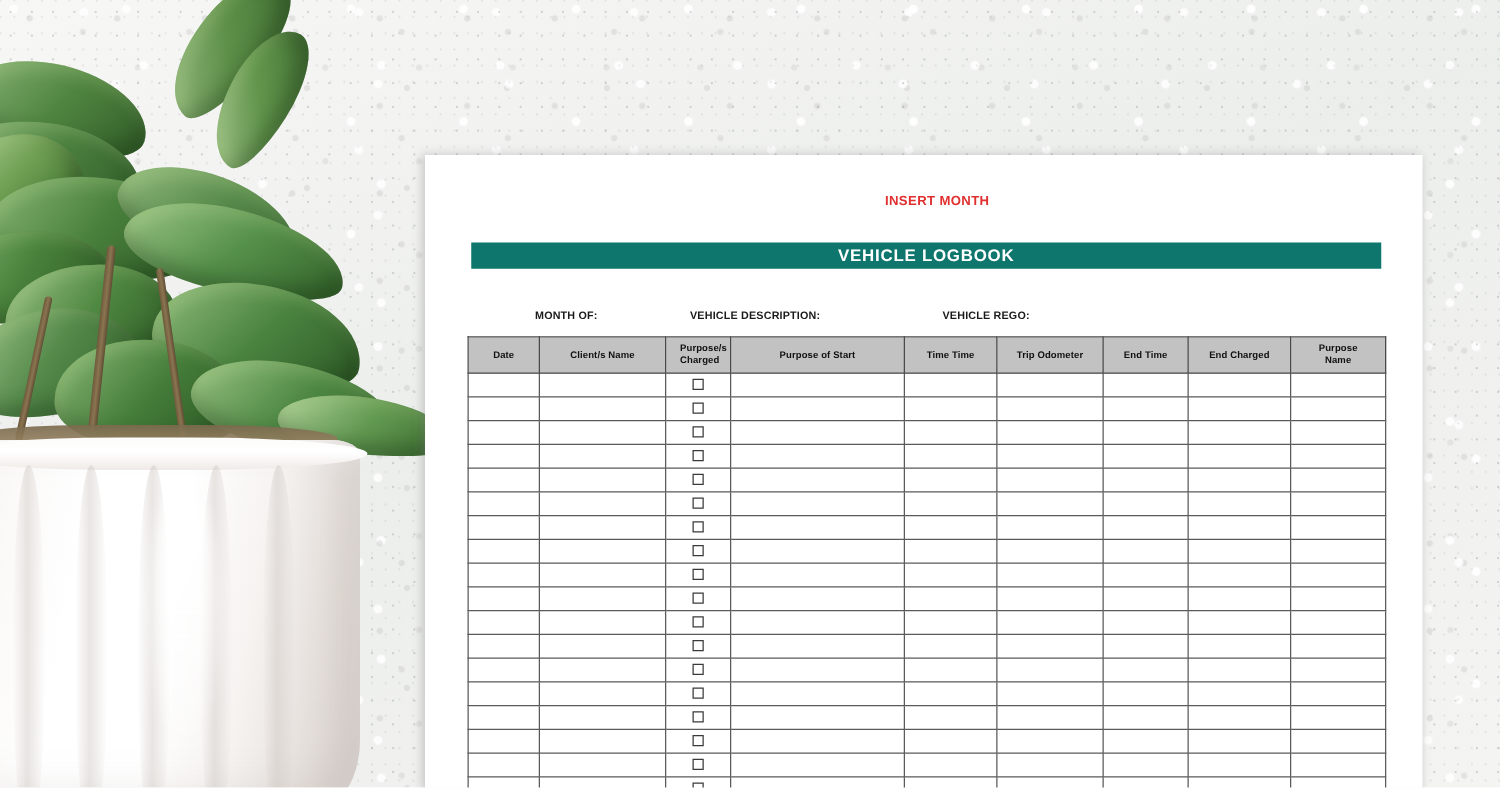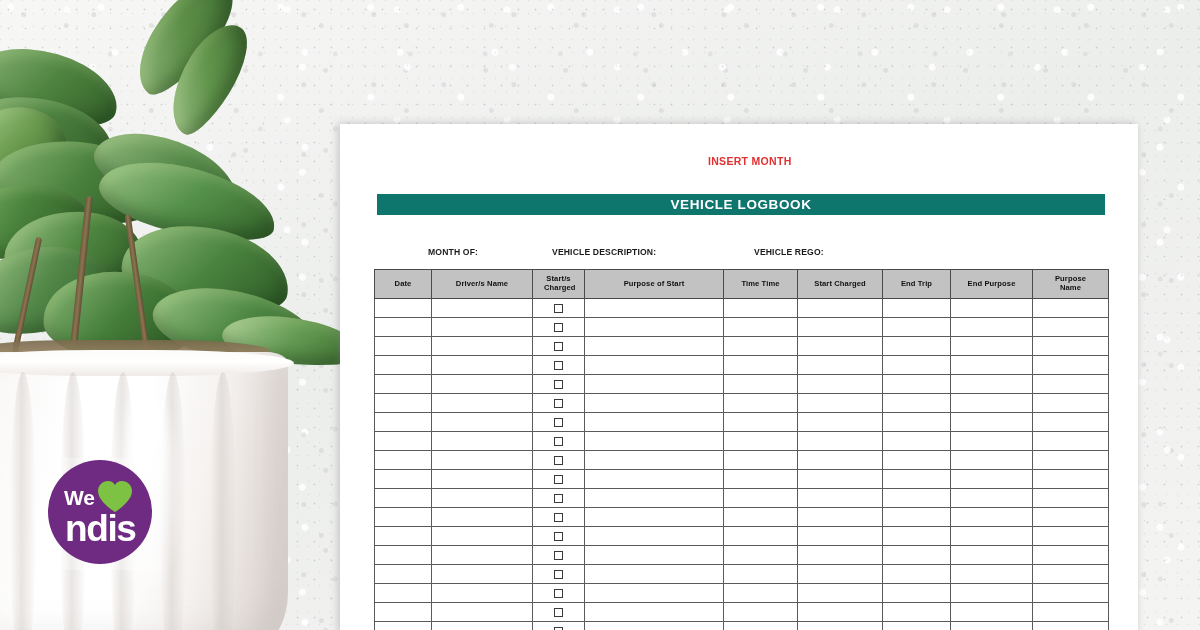--- a/index.html
+++ b/index.html
@@ -309,29 +309,20 @@
     <div class="pot"></div>
     <div class="pot-rim"></div>
     <div class="rib" style="left:10px;  top:372px;"></div>
     <div class="rib" style="left:60px;  top:372px;"></div>
     <div class="rib" style="left:110px; top:372px;"></div>
     <div class="rib" style="left:160px; top:372px;"></div>
     <div class="rib" style="left:210px; top:372px;"></div>
     <div class="pot-gloss"></div>
   </div>
 
-  <div id="ndis-badge">
-    <div class="badge-backing"></div>
-    <div class="badge-circle"></div>
-    <div class="badge-we">We</div>
-    <svg class="badge-heart" viewBox="0 0 36 33">
-      <path d="M18 32 C18 32 1 21.5 1 11.2 C1 5.4 5.4 1 11 1 C14.6 1 17 3 18 5.2 C19 3 21.4 1 25 1 C30.6 1 35 5.4 35 11.2 C35 21.5 18 32 18 32 Z" fill="#7dc242"></path>
-    </svg>
-    <div class="badge-ndis">ndis</div>
-  </div>
 </div>
 
 <div id="doc-page">
 
   <div class="insert-logo">INSERT MONTH</div>
 
   <div class="title-bar">
     <div class="title-text">VEHICLE LOGBOOK</div>
   </div>
 
@@ -347,27 +338,27 @@
         <col class="c-purp">
       <col class="c-stime">
         <col class="c-sodo">
         <col class="c-etime">
         <col class="c-eodo">
       <col class="c-drv">
     </colgroup>
     <thead>
       <tr>
         <th>Date</th>
-        <th>Driver/s Name</th>
-        <th>Start/s Charged</th>
+        <th>Client/s Name</th>
+        <th>Purpose/s Charged</th>
         <th>Purpose of Start</th>
         <th>Time Time</th>
-        <th>Start Charged</th>
-        <th>End Trip</th>
-        <th>End Purpose</th>
+        <th>Trip Odometer</th>
+        <th>End Time</th>
+        <th>End Charged</th>
         <th>Purpose Name</th>
       </tr>
     </thead>
     <tbody id="logbook-body">
         <tr>
           <td></td>
           <td></td>
           <td class="cb-cell"><span class="checkbox"></span></td>
           <td></td>
           <td></td>

